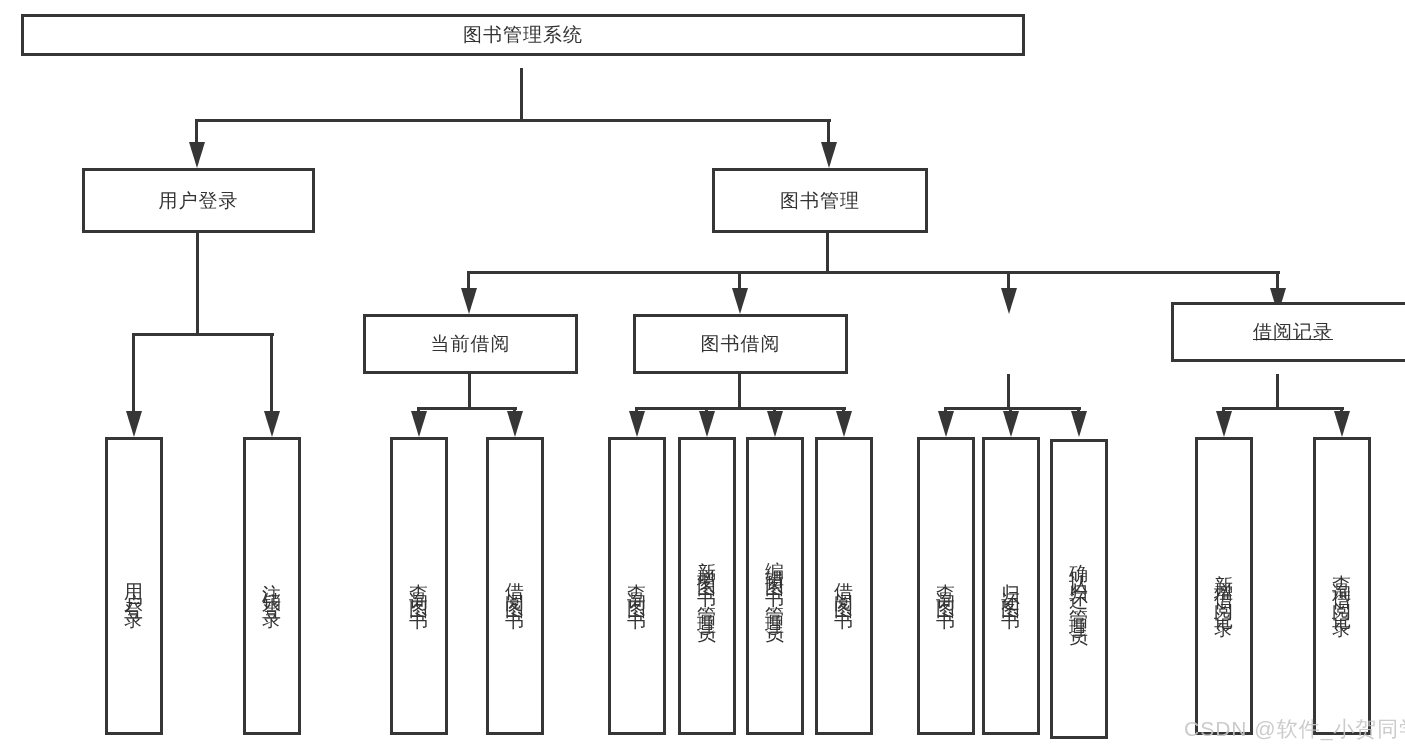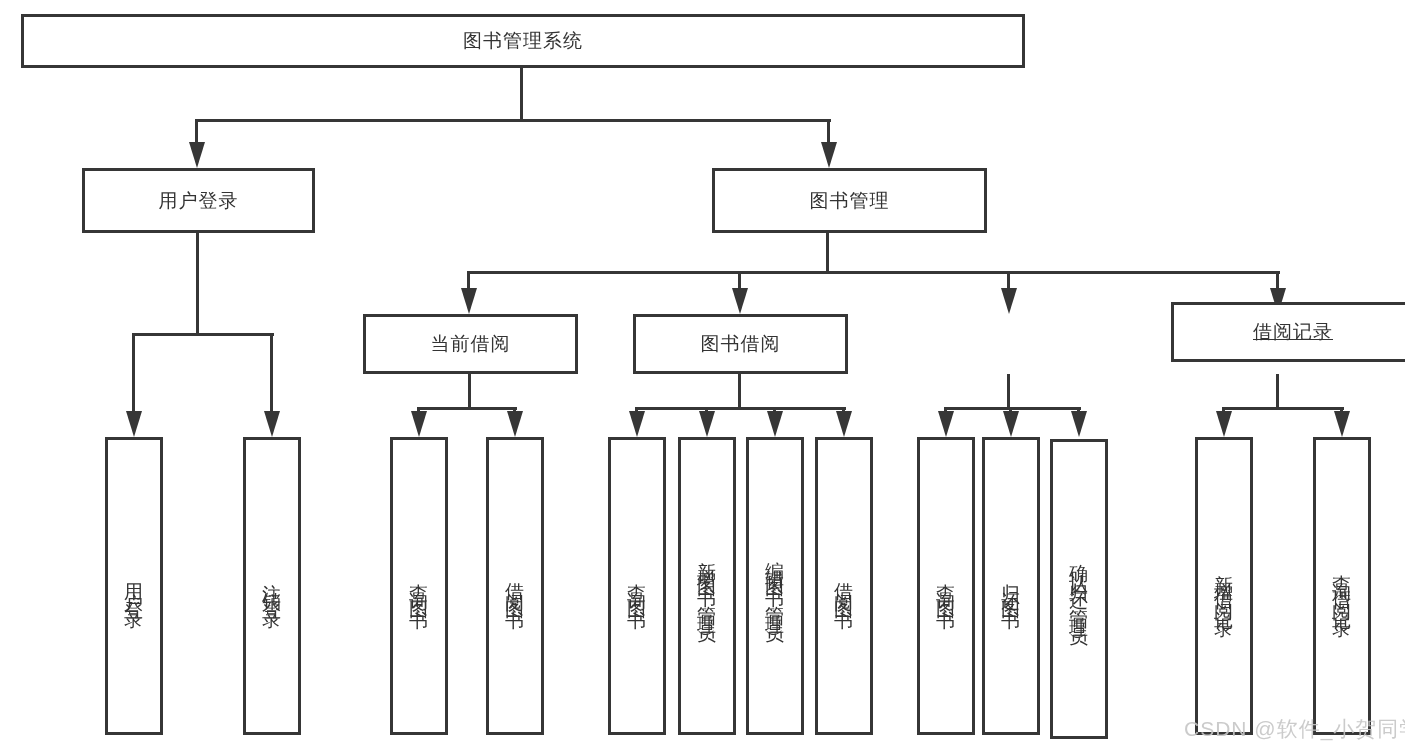--- a/index.html
+++ b/index.html
@@ -40,35 +40,35 @@
     position:absolute; left:1184px; top:715px; z-index:5;
     font-size:21px; color:var(--watermark); opacity:.9;
     white-space:nowrap; letter-spacing:1px;
   }
 </style>
 </head>
 <body>
 
 <div id="stage">
 
-  <div class="box" style="left:21px;top:14px;width:1004px;height:54px;">
+  <div class="box" style="left:21px;top:14px;width:1004px;height:42px;">
     <span>图书管理系统</span>
   </div>
 
   <div class="vline" style="left:520px;top:68px;height:53px;"></div>
   <div class="hline" style="left:195px;top:119px;width:636px;"></div>
   <div class="vline" style="left:195px;top:119px;height:25px;"></div>
   <div class="arrow" style="left:189px;top:142px;"></div>
   <div class="vline" style="left:827px;top:119px;height:25px;"></div>
   <div class="arrow" style="left:821px;top:142px;"></div>
 
   <div class="box" style="left:82px;top:168px;width:233px;height:65px;">
     <span>用户登录</span>
   </div>
-  <div class="box" style="left:712px;top:168px;width:275px;height:65px;">
+  <div class="box" style="left:712px;top:168px;width:216px;height:65px;">
     <span>图书管理</span>
   </div>
 
   <div class="vline" style="left:196px;top:233px;height:103px;"></div>
   <div class="hline" style="left:132px;top:333px;width:142px;"></div>
   <div class="vline" style="left:132px;top:333px;height:78px;"></div>
   <div class="arrow" style="left:126px;top:411px;"></div>
   <div class="vline" style="left:270px;top:333px;height:78px;"></div>
   <div class="arrow" style="left:264px;top:411px;"></div>
 

